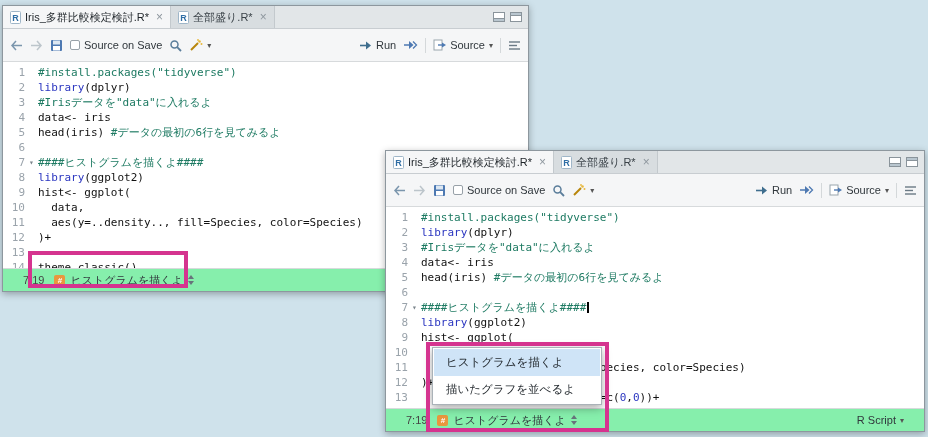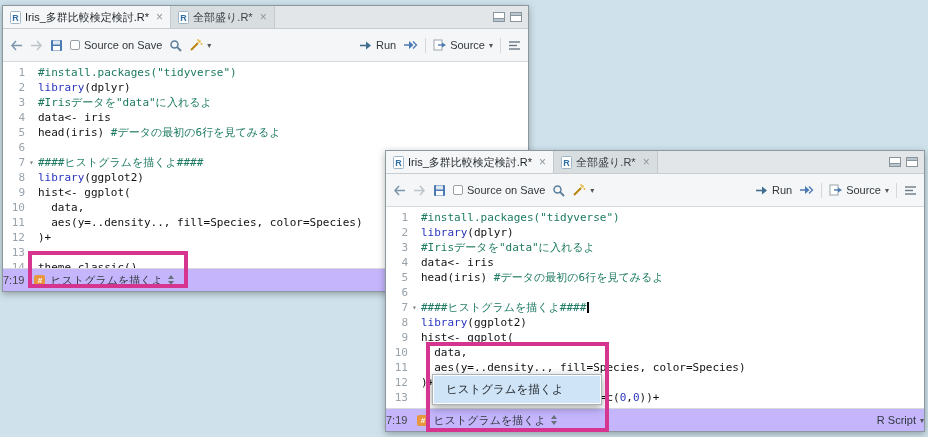--- a/index.html
+++ b/index.html
@@ -42,21 +42,21 @@
   .crow { display: flex; height: 15px; white-space: pre; }
   .ln { width: 22px; text-align: right; color: #9aa3ab; flex-shrink: 0; }
   .fold { width: 13px; text-align: center; color: #7b858c; font-size: 8px; line-height: 15px; flex-shrink: 0; }
   .src { white-space: pre; color: #111; }
   .tk-comment { color: var(--comment, #1d7a62); }
   .tk-keyword { color: var(--keyword, #2a35c0); }
   .tk-number  { color: var(--number,  #2a35c0); }
   .tcursor { display: inline-block; width: 1.5px; height: 11px; background: #000; vertical-align: -2px; margin-left: 1px; }
 
   
-  .statusbar { height: 23px; min-height: 23px; display: flex; align-items: center; gap: 10px; padding: 0 0; background: #c4b5fd; border-top: 1px solid #d7dadc; font-size: 11px; color: #30373c; }
+  .statusbar { height: 23px; min-height: 23px; display: flex; align-items: center; gap: 10px; padding: 0 20px; background: #86efac; border-top: 1px solid #d7dadc; font-size: 11px; color: #30373c; }
   .pos { color: #444; }
   .navctl { display: inline-flex; align-items: center; gap: 5px; cursor: pointer; }
   .sec-icon { width: 11px; height: 11px; background: #e9973e; border-radius: 2px; color: #fff; font-size: 8px; font-weight: bold; display: inline-flex; align-items: center; justify-content: center; }
   .updown { display: inline-flex; flex-direction: column; gap: 2px; }
   .updown i { display: block; width: 0; height: 0; border-left: 3px solid transparent; border-right: 3px solid transparent; }
   .updown .up { border-bottom: 4px solid #67737b; }
   .updown .dn { border-top: 4px solid #67737b; }
   .ftype { display: inline-flex; align-items: center; gap: 3px; cursor: pointer; }
 
   
@@ -331,20 +331,21 @@
       <div class="crow"><span class="ln">9</span><span class="fold"></span><span class="src"><span class="tk-plain">hist&lt;- ggplot(</span></span></div>
       <div class="crow"><span class="ln">10</span><span class="fold"></span><span class="src"><span class="tk-plain">  data,</span></span></div>
       <div class="crow"><span class="ln">11</span><span class="fold"></span><span class="src"><span class="tk-plain">  aes(y=..density.., fill=Species, color=Species)</span></span></div>
       <div class="crow"><span class="ln">12</span><span class="fold"></span><span class="src"><span class="tk-plain">)+</span></span></div>
       <div class="crow"><span class="ln">13</span><span class="fold"></span><span class="src"><span class="tk-plain">  scale_y_continuous(expand=c(</span><span class="tk-number">0</span><span class="tk-plain">,</span><span class="tk-number">0</span><span class="tk-plain">))+</span></span></div>
       <div class="crow"><span class="ln">14</span><span class="fold"></span><span class="src"><span class="tk-plain">theme_classic()</span></span></div>
     </div>
 
   <div class="popup">
       <div class="pitem sel">ヒストグラムを描くよ</div>
+      <div class="pitem">描いたグラフを並べるよ</div>
     </div>
 
   <div class="statusbar">
     <span class="pos">7:19</span>
     <span class="navctl">
       <span class="sec-icon">#</span>
       <span>ヒストグラムを描くよ</span>
       <span class="updown">
           <i class="up"></i>
           <i class="dn"></i>

